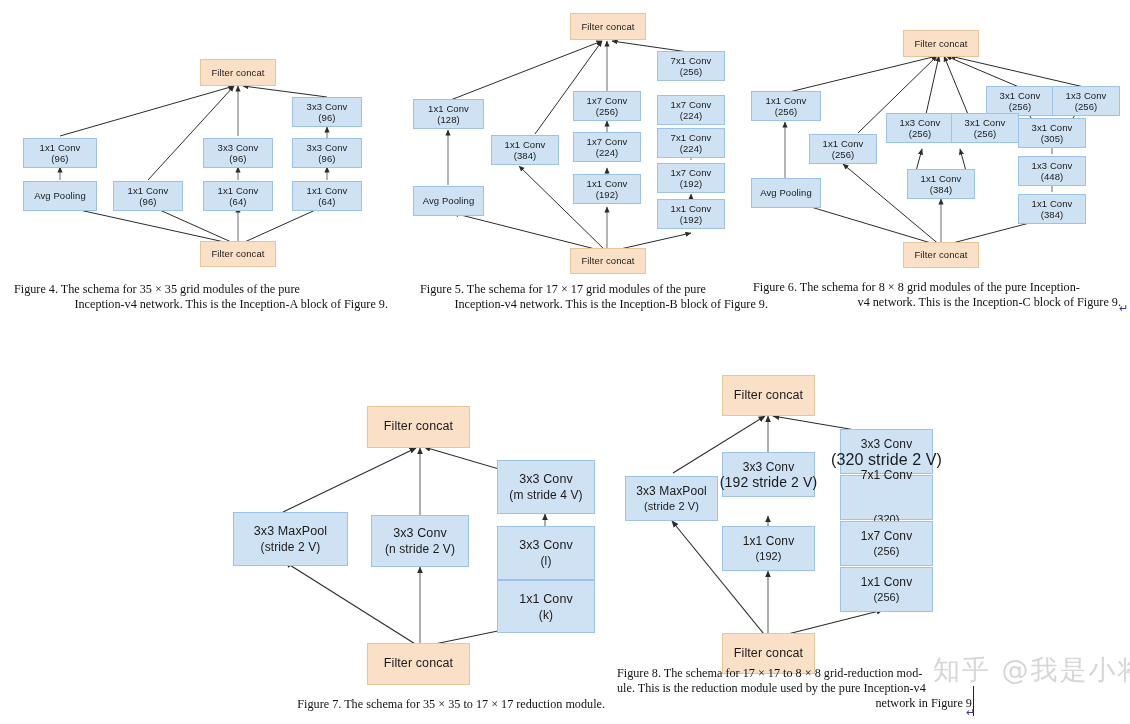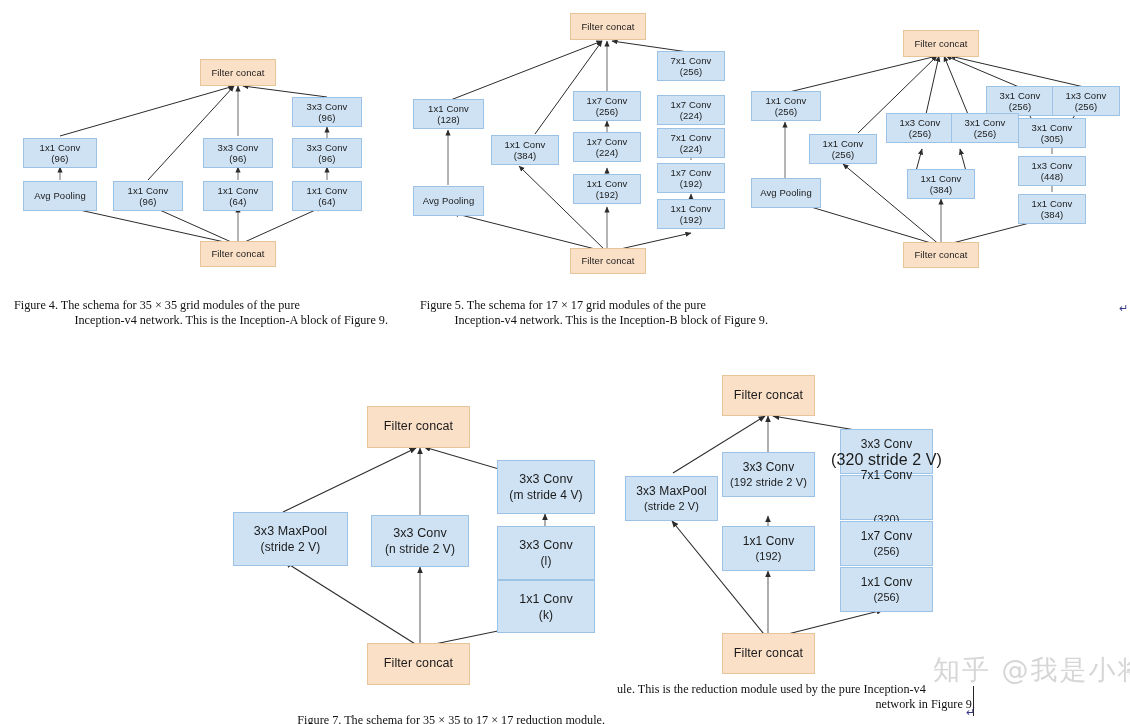--- a/index.html
+++ b/index.html
@@ -32,21 +32,20 @@
 
   
   .caption{
     position:absolute;
     font-family:"Liberation Serif", serif;
     font-size:12.2px;
     line-height:15.2px;
     color:#111;
     text-align:justify;
     text-justify:inter-word;
-    margin-top:16px;
   }
   .caption .last{text-align:right;}
 
   
   .pilcrow{
     position:absolute;color:#3a3a8c;font-size:11px;
     font-family:"Liberation Serif", serif;
   }
   .caret{
     position:absolute;width:1px;background:#222;
@@ -302,20 +301,24 @@
     </div>
     <div class="node blue" style="left:270px;top:194px;width:68px;height:30px;">
       <span>1x1 Conv</span>
       <span class="l2">(384)</span>
     </div>
     <div class="node orange" style="left:155px;top:242px;width:76px;height:26px;">
       <span>Filter concat</span>
     </div>
   </div>
 
+  <div class="caption" style="left:753px;top:280px;width:368px;">
+    <div>Figure 6. The schema for 8 × 8 grid modules of the pure Inception-</div>
+    <div class="last">v4 network. This is the Inception-C block of Figure 9.</div>
+  </div>
   <span class="pilcrow" style="left:1119px;top:302px;">↵</span>
 
   <div class="fig" style="left:200px;top:395px;width:420px;height:290px;">
     <svg width="420" height="290">
       <defs>
         <marker id="ar7" markerWidth="8" markerHeight="8" refX="6.4" refY="3" orient="auto" markerUnits="userSpaceOnUse">
           <path d="M0,0 L7,3 L0,6 z" fill="#2b2b2b"></path>
         </marker>
       </defs>
       <g stroke="#2b2b2b" stroke-width="1.1" fill="none" marker-end="url(#ar7)">
@@ -392,21 +395,21 @@
 
     <div class="node orange" style="left:107px;top:17px;width:93px;height:41px;font-size:12.5px;">
       <span>Filter concat</span>
     </div>
     <div class="node blue" style="left:225px;top:71px;width:93px;height:45px;font-size:12px;line-height:15px;">
       <span>3x3 Conv</span>
       <span class="l2" style="font-size:16px;">(320 stride 2 V)</span>
     </div>
     <div class="node blue" style="left:107px;top:94px;width:93px;height:45px;font-size:12px;line-height:15px;">
       <span>3x3 Conv</span>
-      <span class="l2" style="font-size:11px;">(192 stride 2 V)</span>
+      <span class="l2" style="font-size:14px;">(192 stride 2 V)</span>
     </div>
     <div class="node blue" style="left:225px;top:117px;width:93px;height:45px;font-size:12px;line-height:15px;">
       <span>7x1 Conv</span>
       <span class="l2" style="font-size:11px;margin-top:29px;">(320)</span>
     </div>
     <div class="node blue" style="left:10px;top:118px;width:93px;height:45px;font-size:12px;line-height:15px;">
       <span>3x3 MaxPool</span>
       <span class="l2" style="font-size:11px;">(stride 2 V)</span>
     </div>
     <div class="node blue" style="left:225px;top:163px;width:93px;height:45px;font-size:12px;line-height:15px;">
@@ -420,20 +423,21 @@
     <div class="node blue" style="left:225px;top:209px;width:93px;height:45px;font-size:12px;line-height:15px;">
       <span>1x1 Conv</span>
       <span class="l2" style="font-size:11px;">(256)</span>
     </div>
     <div class="node orange" style="left:107px;top:275px;width:93px;height:41px;font-size:12.5px;">
       <span>Filter concat</span>
     </div>
   </div>
 
   <div class="caption" style="left:617px;top:666px;width:358px;">
+    <div>Figure 8. The schema for 17 × 17 to 8 × 8 grid-reduction mod-</div>
     <div>ule. This is the reduction module used by the pure Inception-v4</div>
     <div class="last">network in Figure 9.</div>
   </div>
 
   <div class="watermark" style="left:933px;top:652px;">
     <span>知乎 @我是小将</span>
   </div>
 
   <div class="caret" style="left:973px;top:686px;height:30px;"></div>
   <span class="pilcrow" style="left:966px;top:706px;">↵</span>

